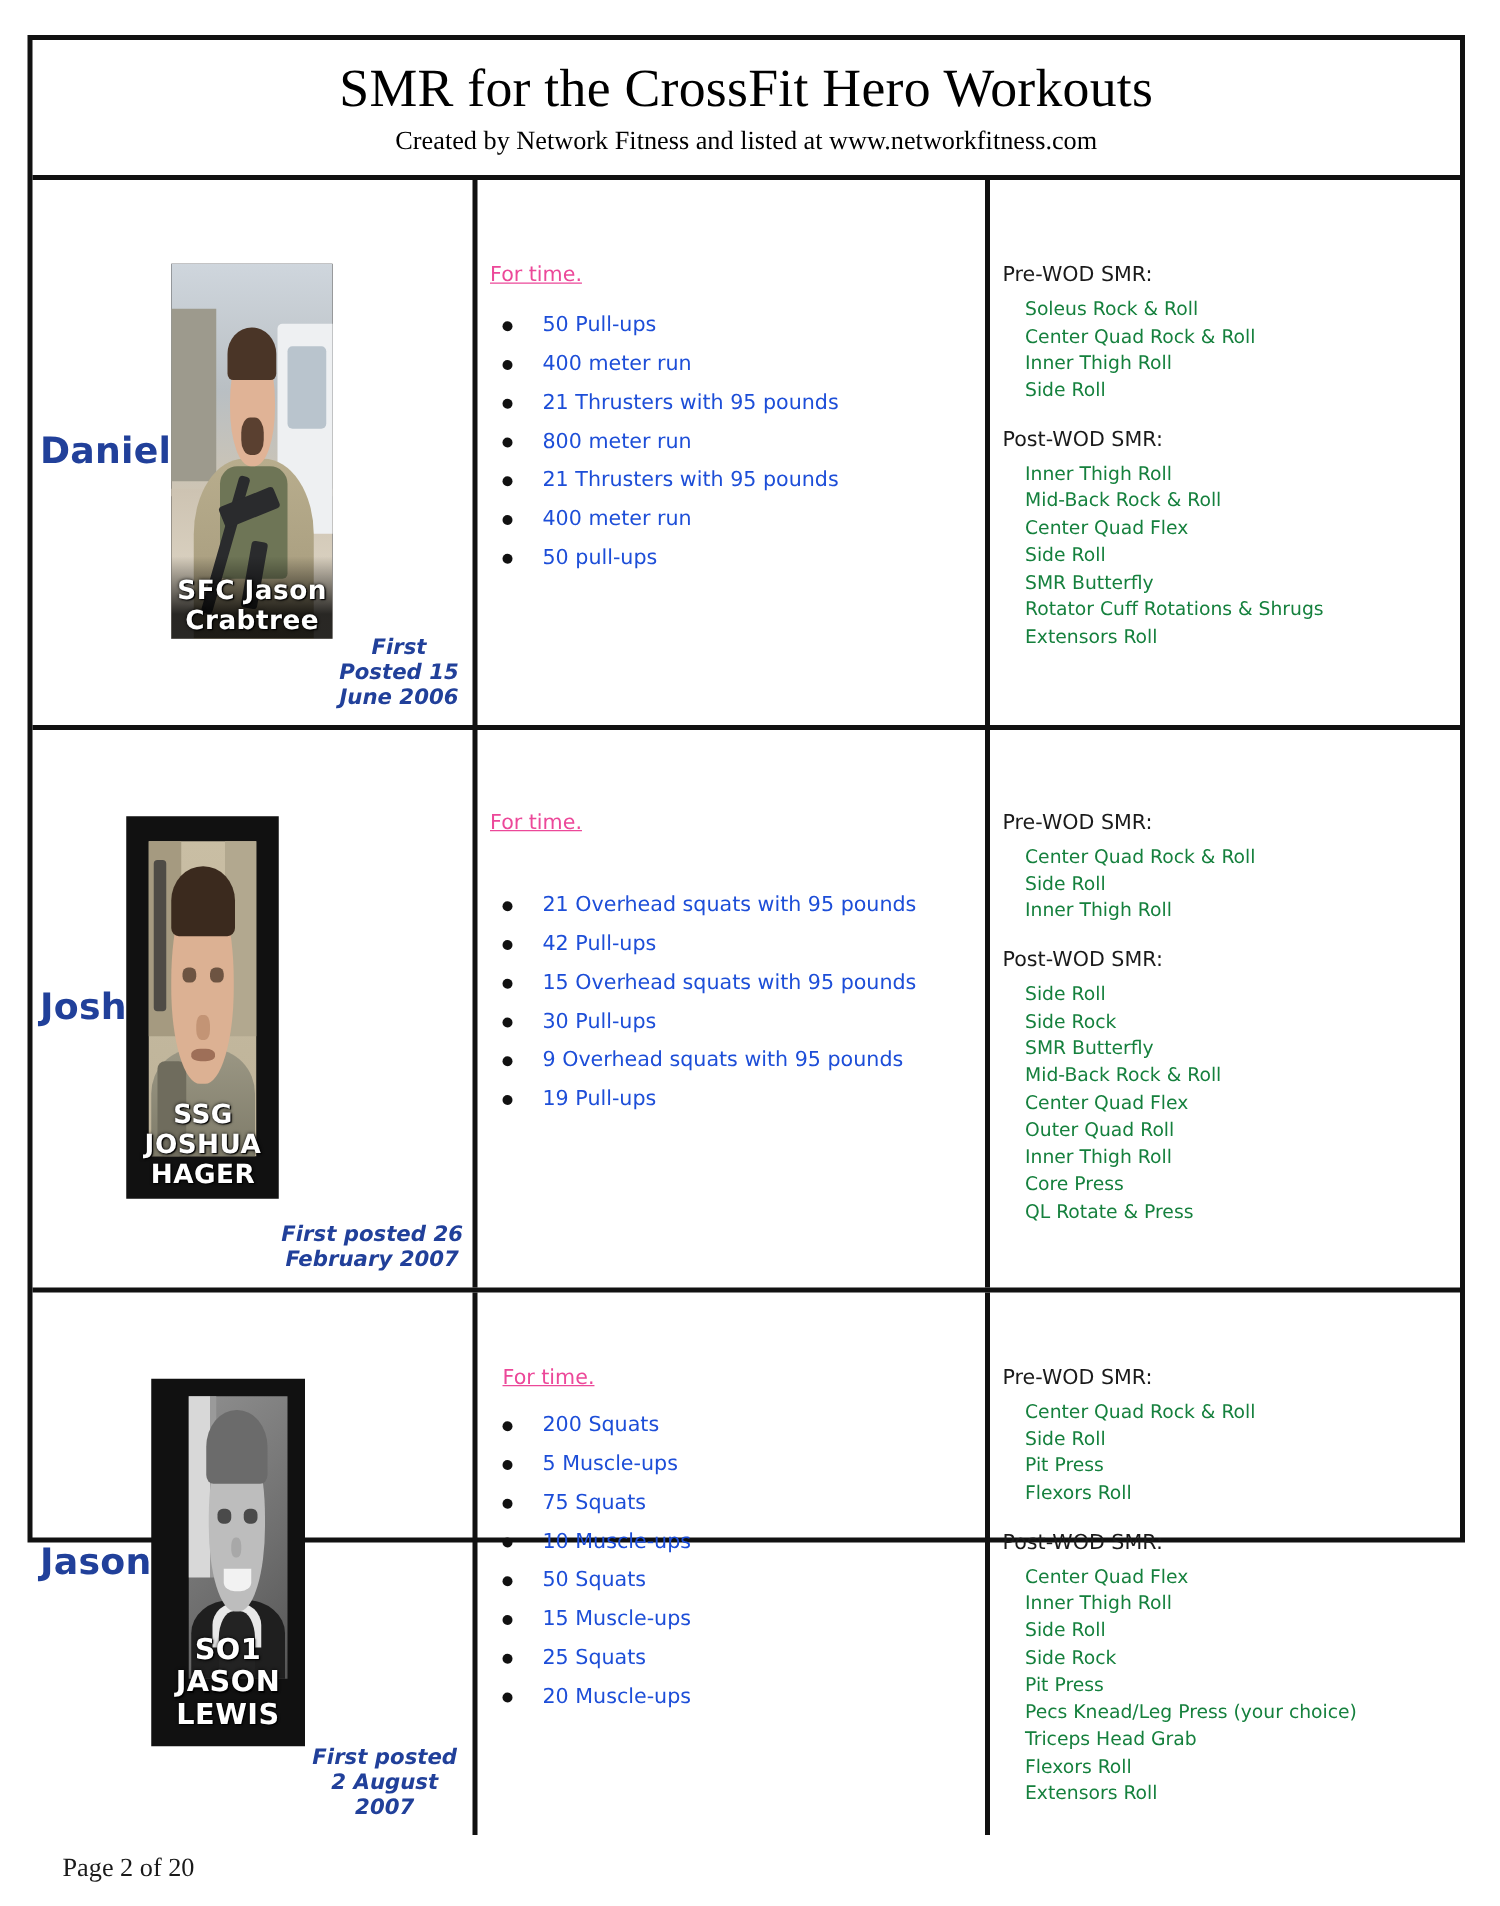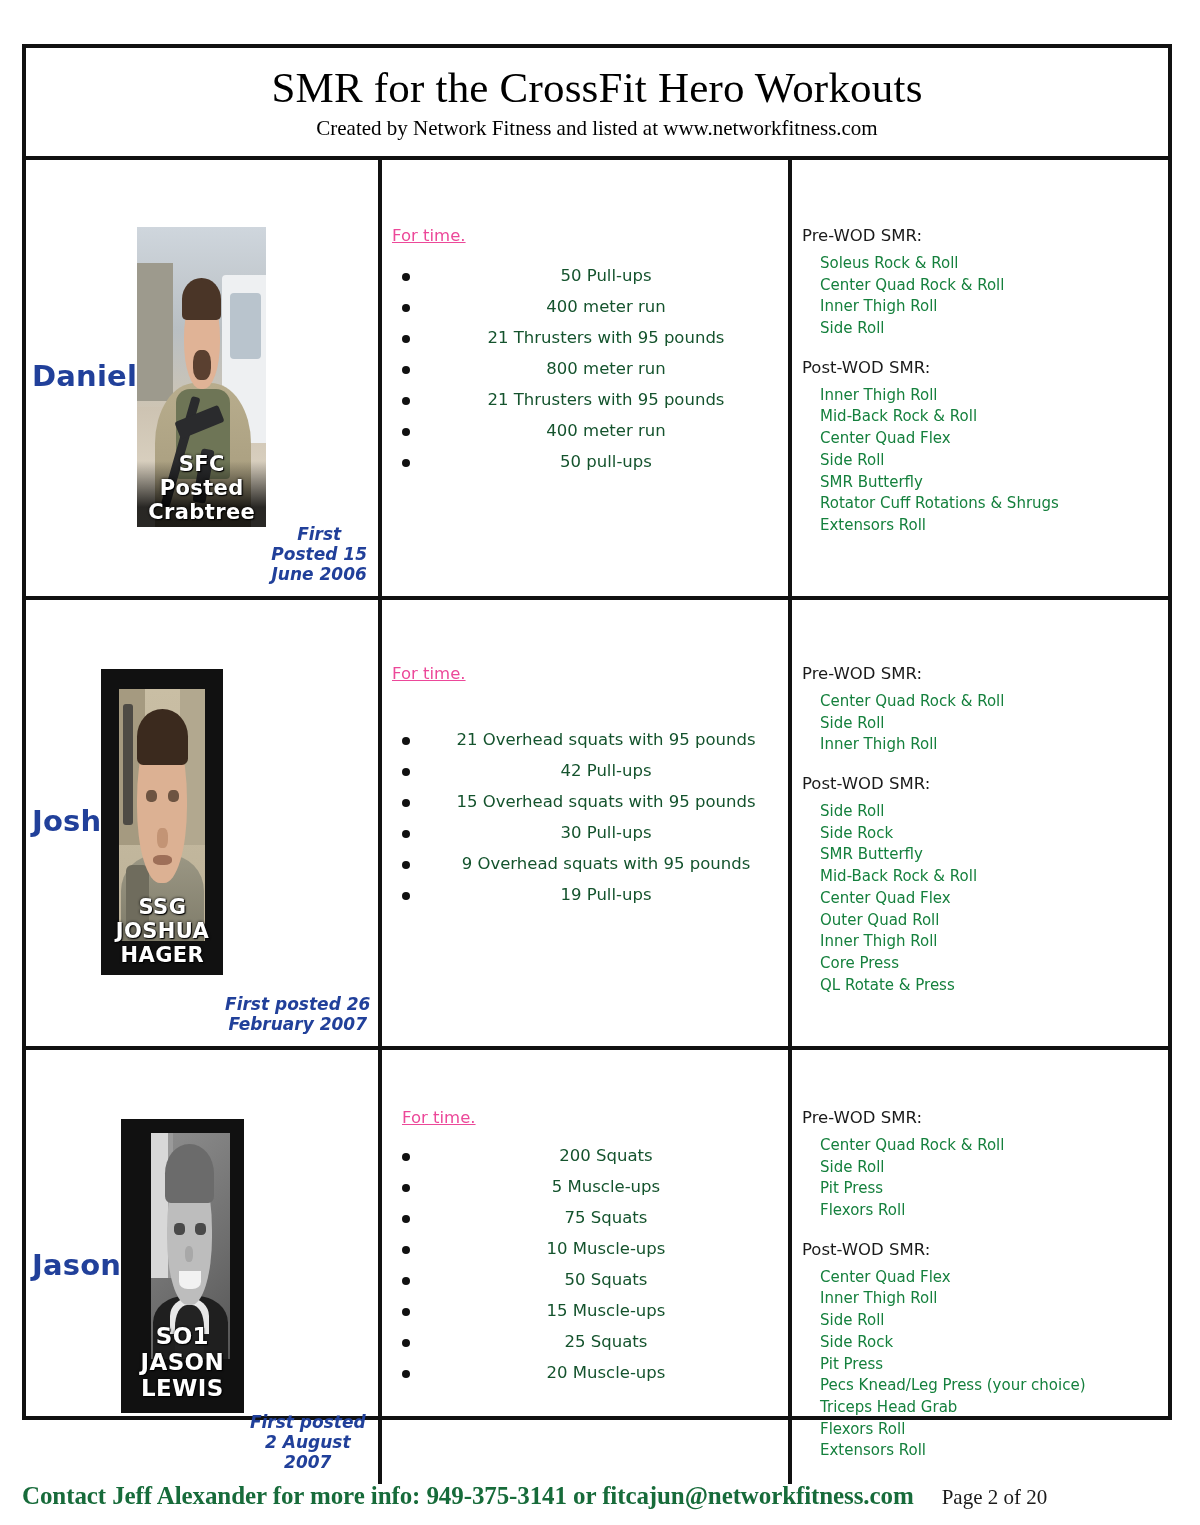--- a/index.html
+++ b/index.html
@@ -21,25 +21,24 @@
     width: 1200px;
     height: 1525px;
   }
 
   
   .doc-table {
     position: absolute;
     left: 22px;
     top: 28px;
     width: 1150px;
-    height: 1376px;
+    height: 1206px;
     border: 4px solid #111111;
     box-sizing: border-box;
     background: #ffffff;
-    margin-top: 16px;
   }
 
   
   .header-band {
     height: 112px;
     border-bottom: 4px solid #111111;
     box-sizing: border-box;
     display: flex;
     flex-direction: column;
     align-items: center;
@@ -160,25 +159,24 @@
     text-decoration: underline;
   }
   .wod-list {
     list-style: none;
     margin: 0;
     padding: 0;
   }
   .wod-list li {
     position: relative;
     font-size: 16.5px;
-    color: #14532d;
+    color: #1d4ed8;
     padding-left: 38px;
     margin: 0 0 12px 0;
     line-height: 1.15;
-    text-align: center;
   }
   .wod-list li::before {
     content: "";
     position: absolute;
     left: 6px;
     top: 6px;
     width: 8px;
     height: 8px;
     border-radius: 50%;
     background: #111111;
@@ -269,21 +267,21 @@
               <div class="p-body" style="left:14%;top:52%;width:74%;height:48%;background:linear-gradient(180deg,#b8ad8d 0%,#a3987a 100%);"></div>
               <div style="position:absolute;left:30%;top:54%;width:42%;height:30%;background:#6e7556;border-radius:14px 14px 4px 4px;"></div>
               <div class="p-head" style="left:36%;top:20%;width:28%;height:34%;background:#e0b396;"></div>
               <div class="p-hair" style="left:35%;top:17%;width:30%;height:14%;background:#4a3527;"></div>
               <div style="position:absolute;left:43%;top:41%;width:14%;height:10%;background:#5a4030;border-radius:40%;"></div>
               <div class="p-rifle" style="left:30%;top:56%;width:7%;height:38%;transform:rotate(16deg);"></div>
               <div class="p-rifle" style="left:30%;top:62%;width:36%;height:6%;transform:rotate(-22deg);"></div>
               <div class="p-rifle" style="left:46%;top:74%;width:10%;height:18%;transform:rotate(10deg);"></div>
               <div style="position:absolute;left:0;bottom:0;right:0;height:22%;background:linear-gradient(180deg,rgba(0,0,0,0) 0%,rgba(0,0,0,0.82) 70%);"></div>
             </div>
-            <div class="photo-caption">SFC Posted Crabtree</div>
+            <div class="photo-caption">SFC Jason Crabtree</div>
           </div>
 
           <div class="posted-date">First Posted 15 June 2006</div>
         </div>
 
         <div class="col-wod">
           <div class="wod-intro" style="margin:66px 0 22px 10px;">For time.</div>
           <ul class="wod-list" style="margin-left:14px;">
             <li>50 Pull-ups</li>
             <li>400 meter run</li>
@@ -445,17 +443,16 @@
               <li>Extensors Roll</li>
             </ul>
           </div>
         </div>
       </div>
 
     </div>
   </div>
 
   <div class="footer">
-    <div class="footer-contact">Contact Jeff Alexander for more info: 949-375-3141 or fitcajun@networkfitness.com</div>
     <div class="footer-page">Page 2 of  20</div>
   </div>
 
 </div>
 
 </body></html>

